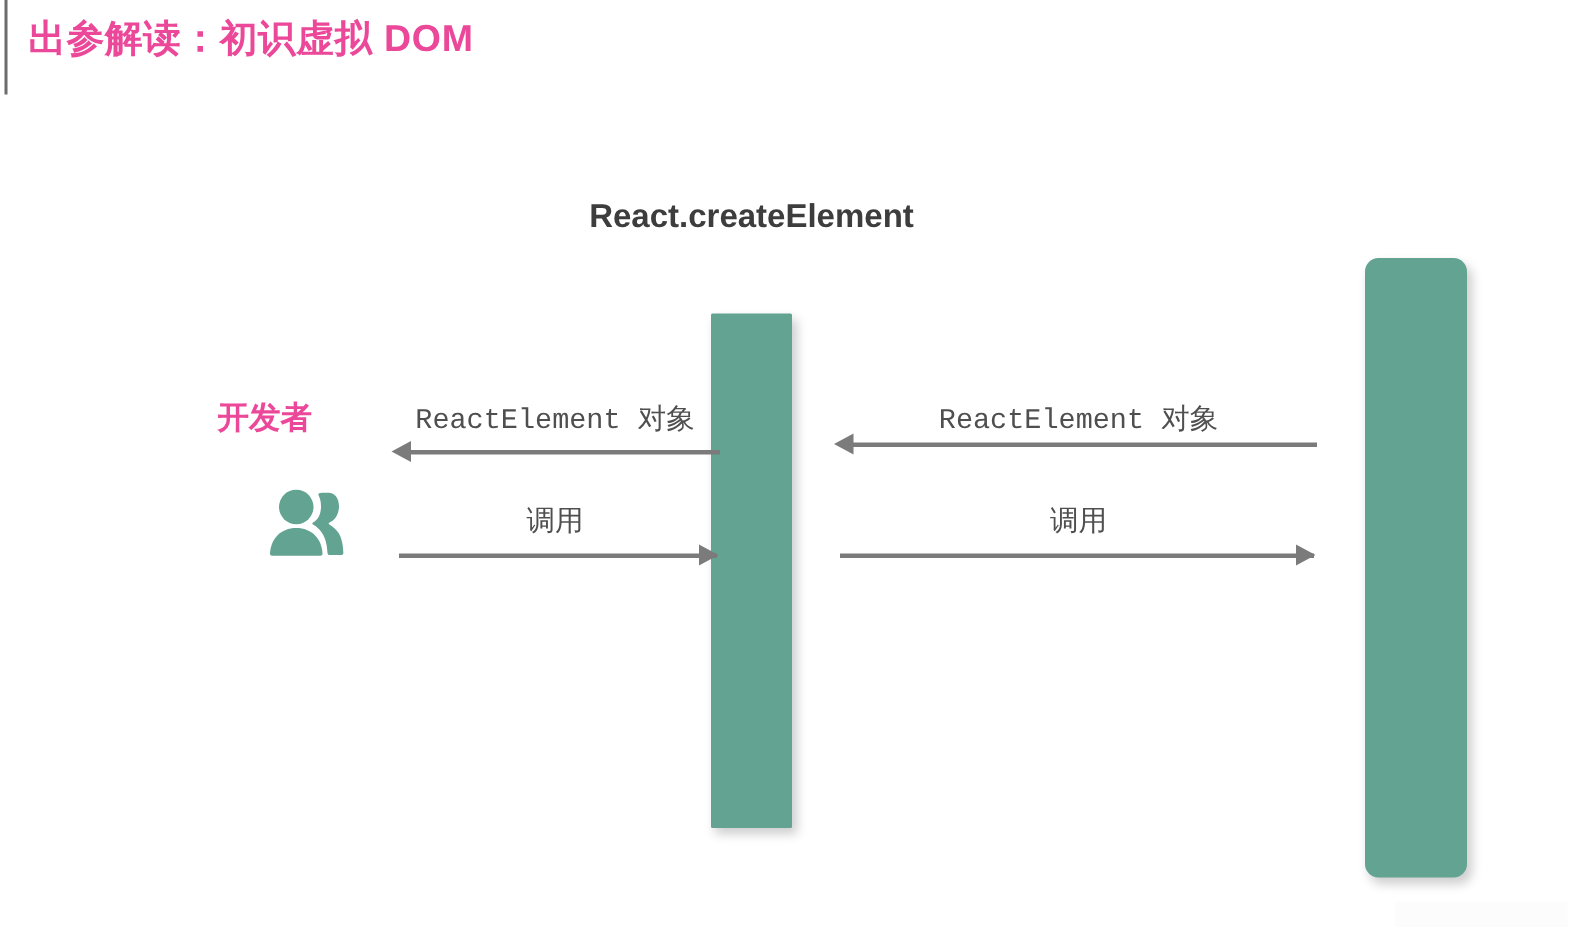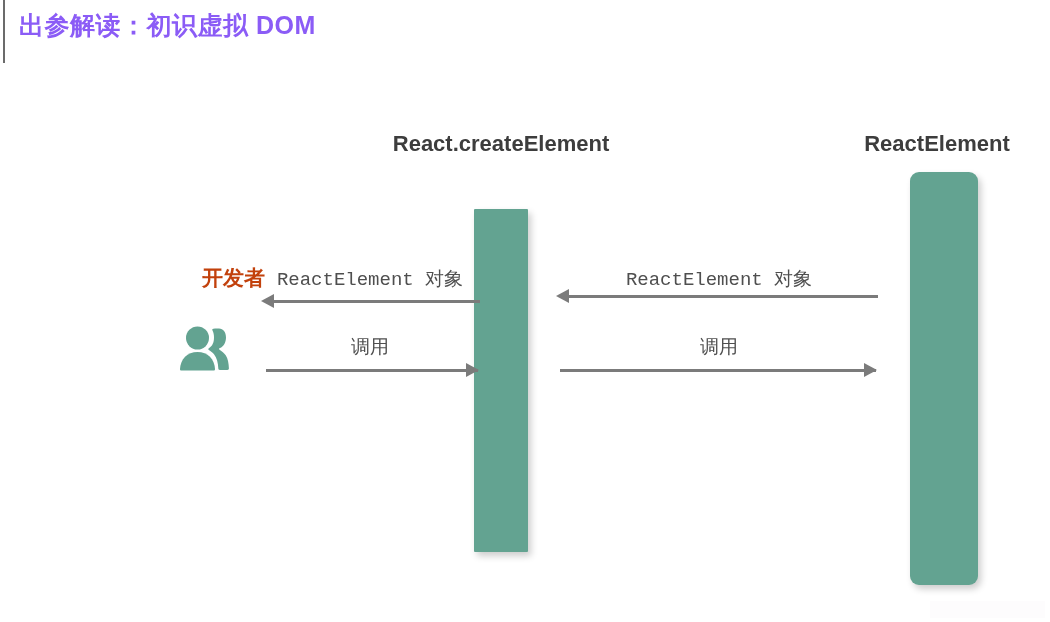--- a/index.html
+++ b/index.html
@@ -26,21 +26,21 @@
     height: 63px;
     background: #6b6b6b;
   }
   #page-title {
     position: absolute;
     left: 19px;
     top: 9px;
     font-size: 25px;
     font-weight: bold;
     letter-spacing: 0.5px;
-    color: #8b5cf6;
+    color: #ec4899;
     white-space: nowrap;
   }
 
   
   #diagram {
     position: absolute;
     left: 0;
     top: 0;
     width: 1050px;
     height: 622px;
@@ -86,24 +86,24 @@
     height: 413px;
     border-radius: 9px;
   }
 
   
   #actor-developer-label {
     position: absolute;
     left: 145px;
     top: 264px;
     width: 120px;
-    text-align: right;
+    text-align: left;
     font-size: 21px;
     font-weight: bold;
-    color: #c2410c;
+    color: #ec4899;
     white-space: nowrap;
   }
   #actor-developer-icon {
     position: absolute;
     left: 172px;
     top: 316px;
     width: 66px;
     height: 66px;
   }
 
@@ -161,21 +161,20 @@
 <body>
 
 <div id="left-rule"></div>
 
 <div id="page-title">出参解读：初识虚拟 DOM</div>
 
 <div id="diagram">
 
   <div class="col-heading" id="heading-create-element">React.createElement</div>
 
-  <div class="col-heading" id="heading-react-element">ReactElement</div>
 
   <div class="lifeline" id="lifeline-create-element"></div>
 
   <div class="lifeline" id="lifeline-react-element"></div>
 
   <div id="actor-developer-label">开发者</div>
 
   <div id="actor-developer-icon">
     <svg viewBox="0 0 66 66" width="66" height="66" aria-hidden="true">
 

